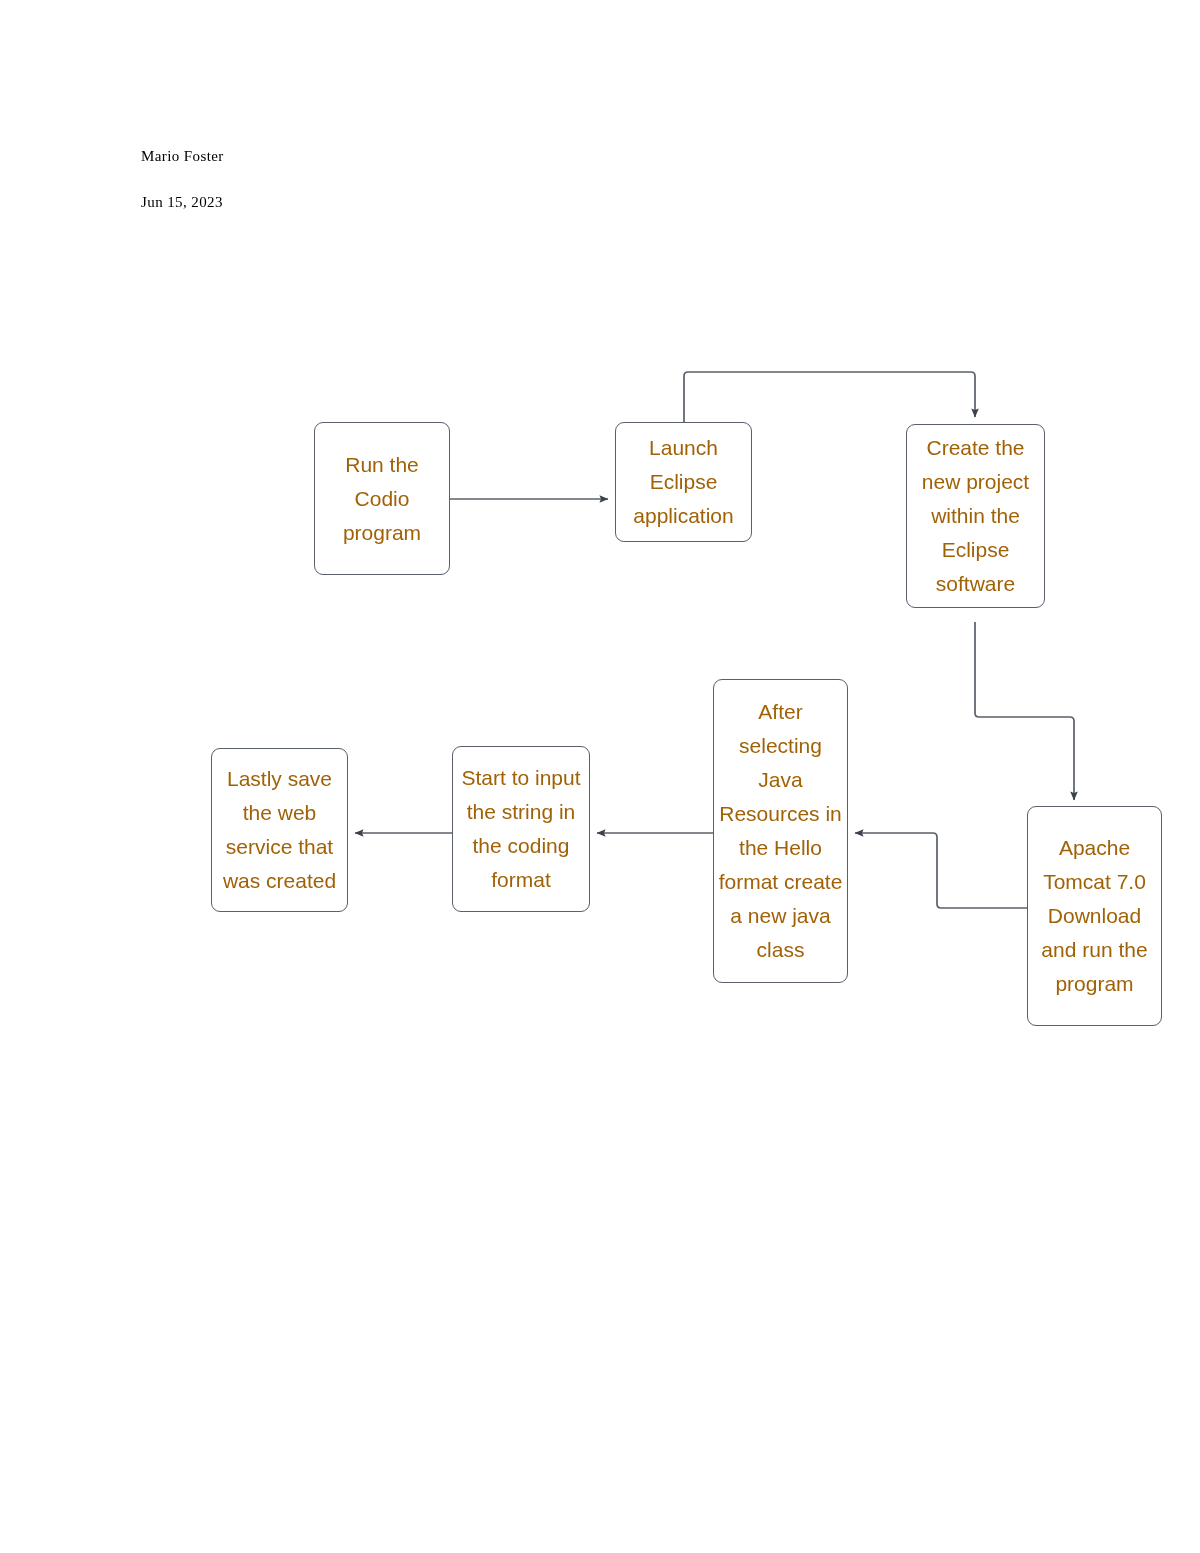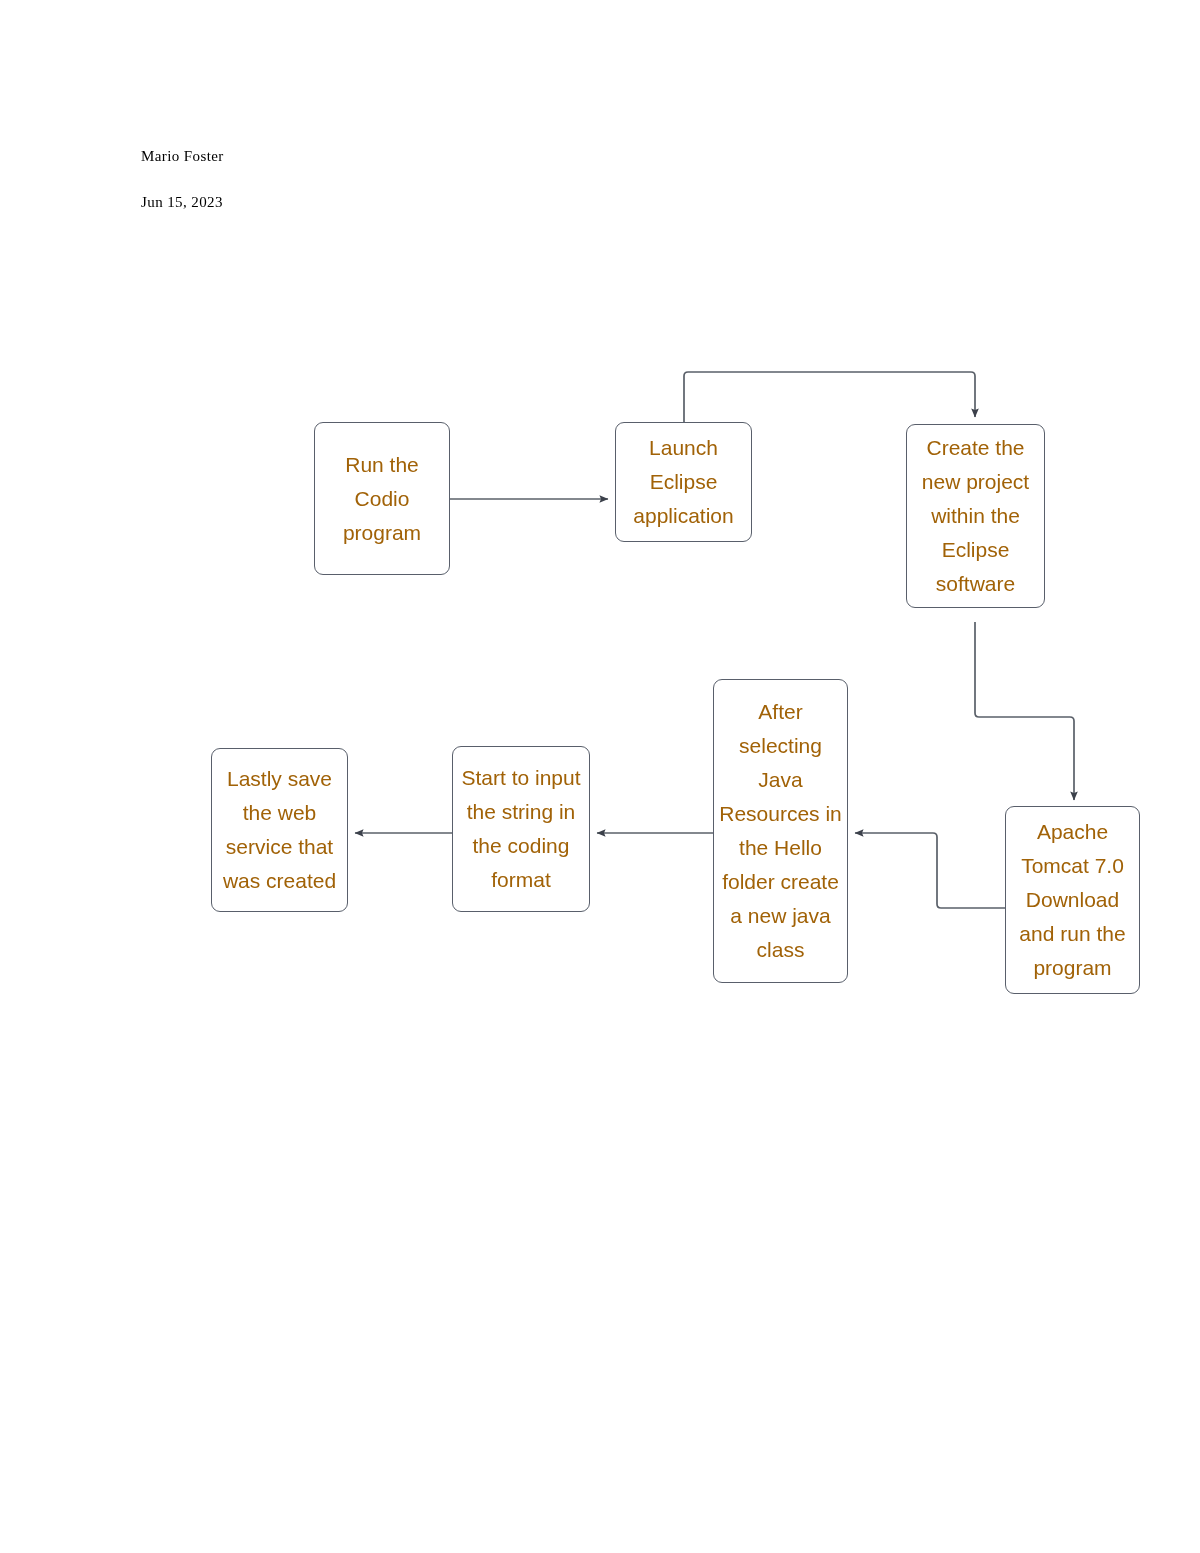--- a/index.html
+++ b/index.html
@@ -97,26 +97,26 @@
   </div>
 
   <div class="node" style="left:615px; top:422px; width:137px; height:120px;">
     <span>Launch Eclipse application</span>
   </div>
 
   <div class="node" style="left:906px; top:424px; width:139px; height:184px;">
     <span>Create the new project within the Eclipse software</span>
   </div>
 
-  <div class="node" style="left:1005px; top:806px; width:135px; height:188px;">
+  <div class="node" style="left:1027px; top:806px; width:135px; height:220px;">
     <span>Apache Tomcat 7.0 Download and run the program</span>
   </div>
 
   <div class="node" style="left:713px; top:679px; width:135px; height:304px;">
-    <span>After selecting Java Resources in the Hello folder create a new java class</span>
+    <span>After selecting Java Resources in the Hello format create a new java class</span>
   </div>
 
   <div class="node" style="left:211px; top:748px; width:137px; height:164px;">
     <span>Lastly save the web service that was created</span>
   </div>
 
   <div class="node" style="left:452px; top:746px; width:138px; height:166px;">
     <span>Start to input the string in the coding format</span>
   </div>
 

